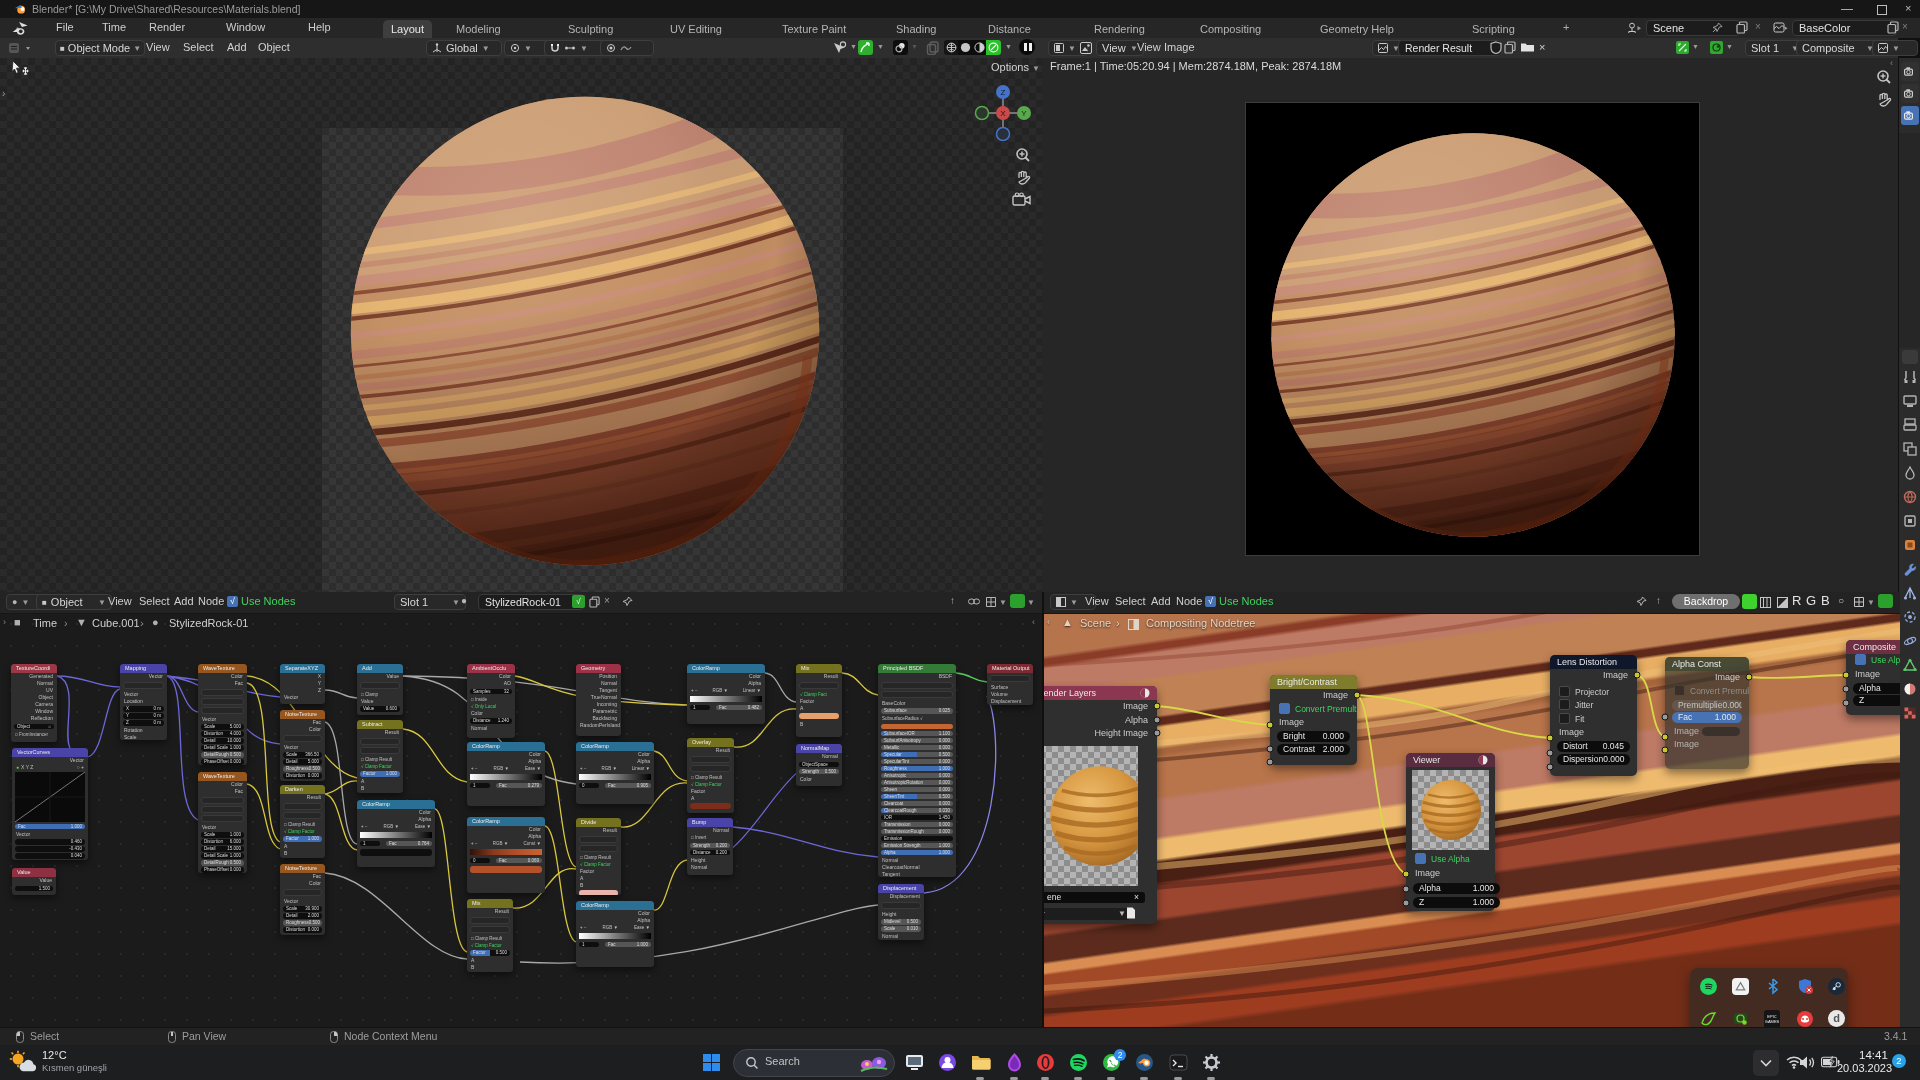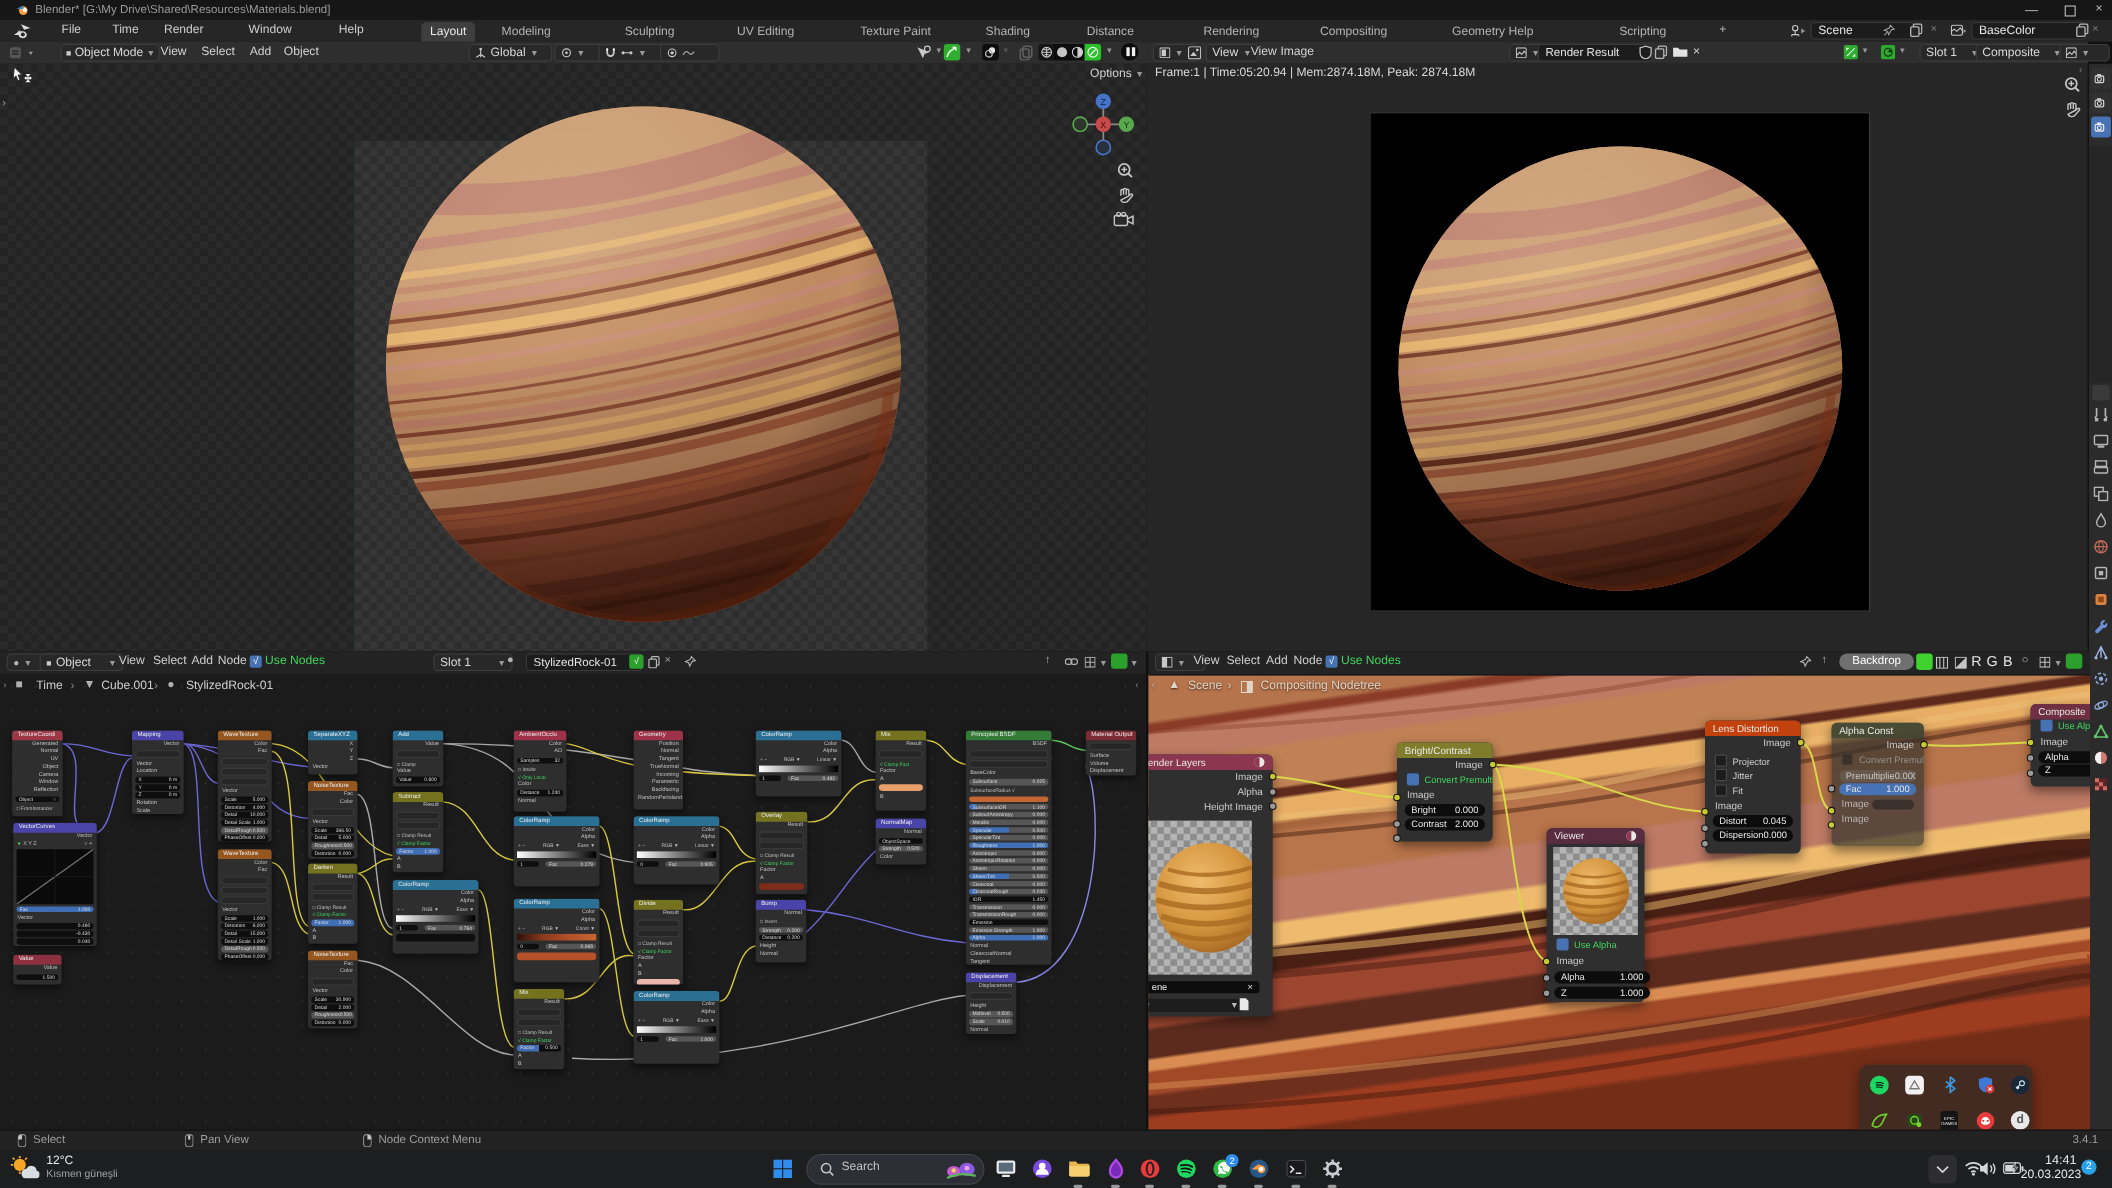--- a/index.html
+++ b/index.html
@@ -1201,21 +1201,21 @@
   <div class="cpl" style="position:absolute;left:0px;top:128px;width:75px">
           <span>Alpha</span>
           <span>1.000</span>
         </div>
   <div class="cpl" style="position:absolute;left:0px;top:142px;width:75px">
           <span>Z</span>
           <span>1.000</span>
         </div>
  </div>
  <div class="cn" style="left:506px;top:63px;width:87px;height:121px">
-  <div class="h" style="background:#c2410c">Lens Distortion</div>
+  <div class="h" style="background:#0f172a">Lens Distortion</div>
   <div class="crw" style="text-align:right">Image</div>
   <div class="crw" style="font-size:8.5px;padding-top:3px"><span class="cck"></span>Projector</div>
   <div class="crw" style="font-size:8.5px"><span class="cck"></span>Jitter</div>
   <div class="crw" style="font-size:8.5px"><span class="cck"></span>Fit</div>
   <div class="crw">Image</div>
   <div class="cpl">
           <span>Distort</span>
           <span>0.045</span>
         </div>
   <div class="cpl">

